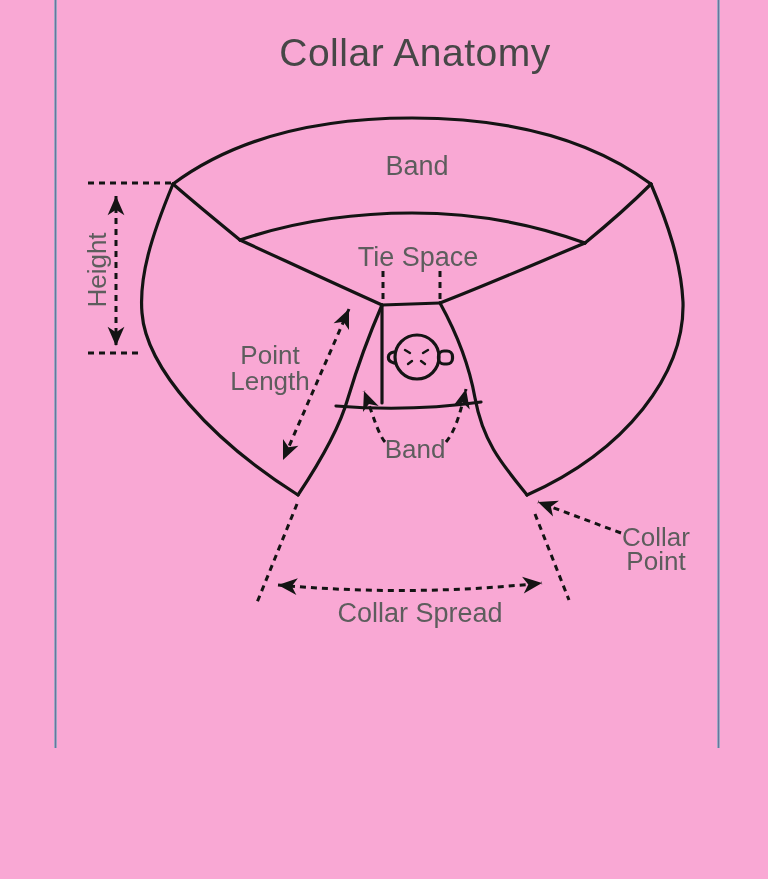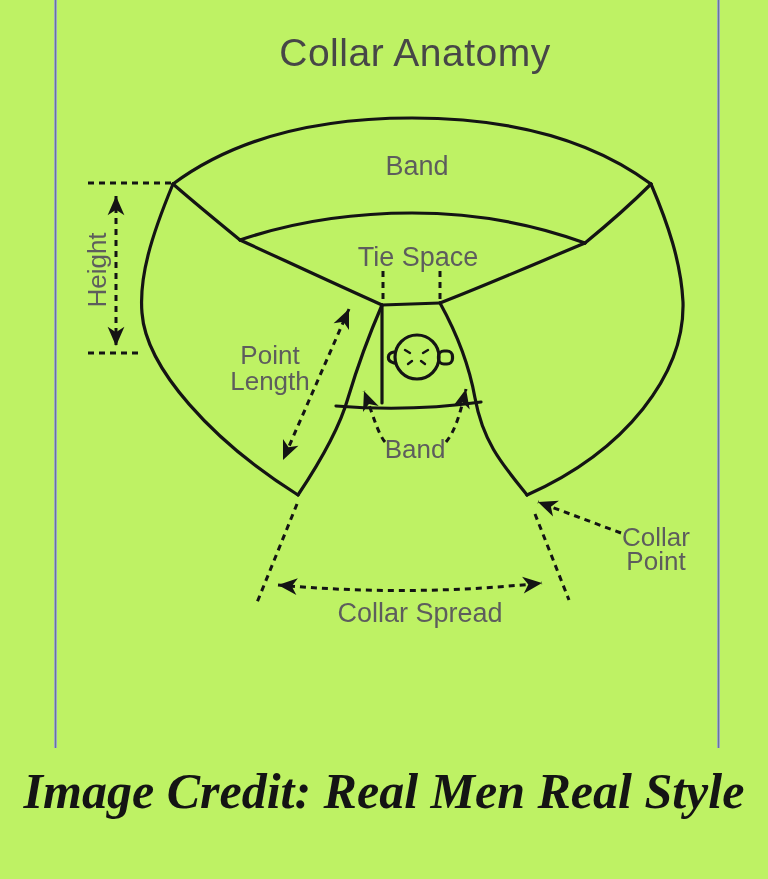--- a/index.html
+++ b/index.html
@@ -1,16 +1,16 @@
 <!DOCTYPE html>
 <html><head>
 <meta charset="utf-8">
 <style>
   html,body{margin:0;padding:0;background:#fff;}
-  #stage{position:relative;width:768px;height:879px;background:#bef264;overflow:hidden;
+  #stage{position:relative;width:768px;height:879px;background:#f9a8d4;overflow:hidden;
          font-family:"Liberation Sans",sans-serif;}
   .vborder{position:absolute;top:0;width:3px;height:748px;
            background:linear-gradient(to right,#b7c0d6,#67769d 50%,#b7c0d6);}
   #border-left{left:54px;}
   #border-right{left:717px;}
   #diagram-title{position:absolute;left:62px;top:31px;width:706px;text-align:center;
                  font-size:39px;line-height:44px;color:#474747;letter-spacing:0.5px;}
   #credit-line{position:absolute;left:0;top:762px;width:768px;text-align:center;
                font-family:"Liberation Serif",serif;font-style:italic;font-weight:bold;
                font-size:50px;line-height:58px;color:#141414;}
@@ -87,14 +87,13 @@
       <text class="lbl" transform="translate(106 270) rotate(-90)">Height</text>
       <text class="lbl" x="270" y="364">Point</text>
       <text class="lbl" x="270" y="390">Length</text>
       <text class="lbl" x="415" y="458">Band</text>
       <text class="lbl" x="656" y="546">Collar</text>
       <text class="lbl" x="656" y="570">Point</text>
       <text class="lbl lbl-big" x="420" y="622">Collar Spread</text>
     </g>
   </svg>
 
-  <div id="credit-line">Image Credit: Real Men Real Style</div>
 </div>
 
 </body></html>

